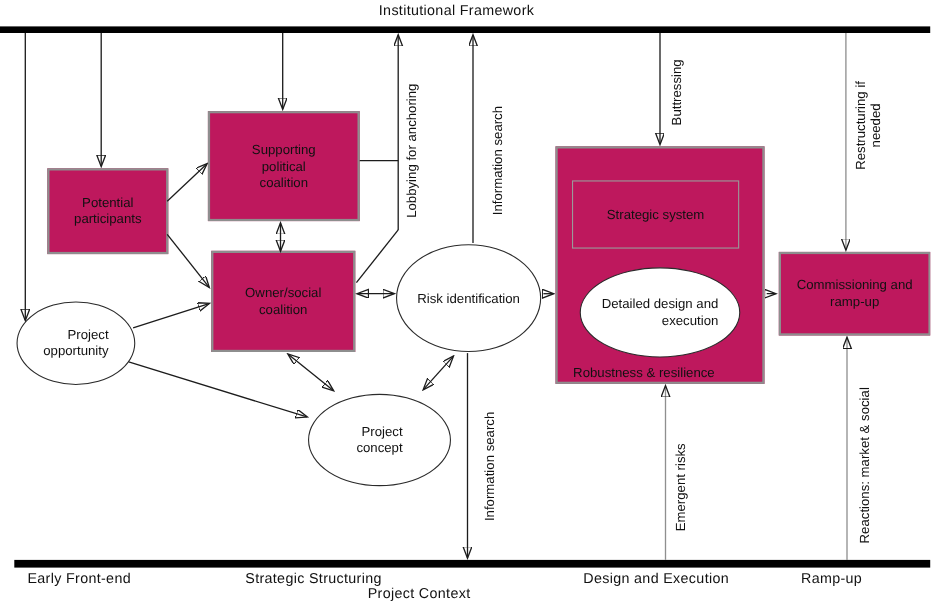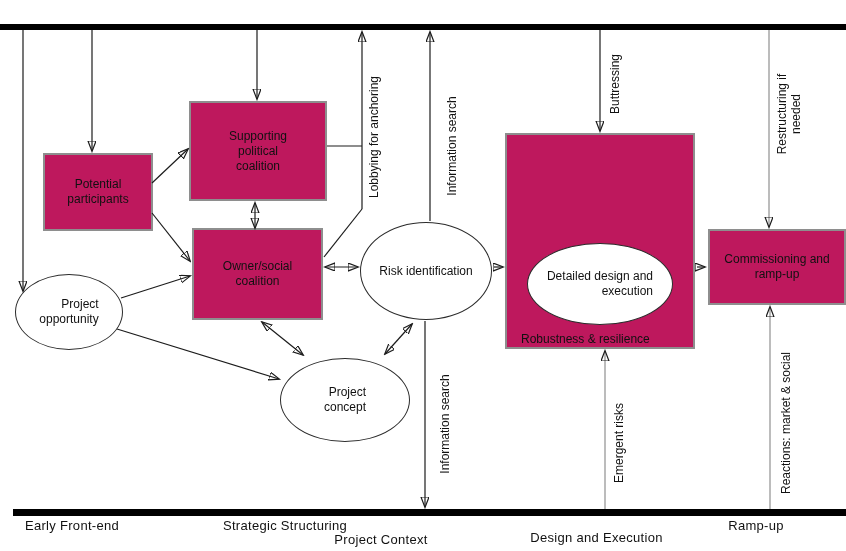--- a/index.html
+++ b/index.html
@@ -23,38 +23,40 @@
   svg.overlay .gray{stroke:#8f8f8f;}
 </style>
 </head>
 <body>
 
 <div class="canvas">
 
   <div class="bar" style="left:0;top:24;width:846px;height:6px;top:24px;"></div>
   <div class="bar" style="left:13px;top:509px;width:833px;height:7px;"></div>
 
+  <div class="hlabel" style="left:415px;top:2px;">Institutional Framework</div>
   <div class="hlabel" style="left:381px;top:532px;">Project Context</div>
 
   <div class="hlabel" style="left:72px;top:518px;">Early Front-end</div>
   <div class="hlabel" style="left:285px;top:518px;">Strategic Structuring</div>
-  <div class="hlabel" style="left:580px;top:530px;padding-left:33px;">Design and Execution</div>
+  <div class="hlabel" style="left:580px;top:518px;padding-left:33px;">Design and Execution</div>
   <div class="hlabel" style="left:756px;top:518px;">Ramp-up</div>
 
   <div class="box" style="left:43px;top:153px;width:110px;height:78px;">Potential
 participants</div>
   <div class="box" style="left:189px;top:101px;width:138px;height:100px;">Supporting
 political
 coalition</div>
   <div class="box" style="left:192px;top:228px;width:131px;height:92px;">Owner/social
 coalition</div>
   <div class="box" style="left:708px;top:229px;width:138px;height:76px;">Commissioning and
 ramp-up</div>
 
   <div class="box" style="left:505px;top:133px;width:190px;height:216px;display:block;">
+    <div class="box thin" style="left:13px;top:29px;width:152px;height:62px;">Strategic system</div>
     <div class="ellipse" style="left:20px;top:108px;width:146px;height:82px;">Detailed design and
 execution</div>
     <div class="corner-label" style="left:14px;top:197px;">Robustness &amp; resilience</div>
   </div>
 
   <div class="ellipse" style="left:15px;top:274px;width:108px;height:76px;">Project
 opportunity</div>
   <div class="ellipse" style="left:280px;top:358px;width:130px;height:84px;">Project
 concept</div>
   <div class="ellipse" style="left:360px;top:222px;width:132px;height:98px;">Risk identification</div>

